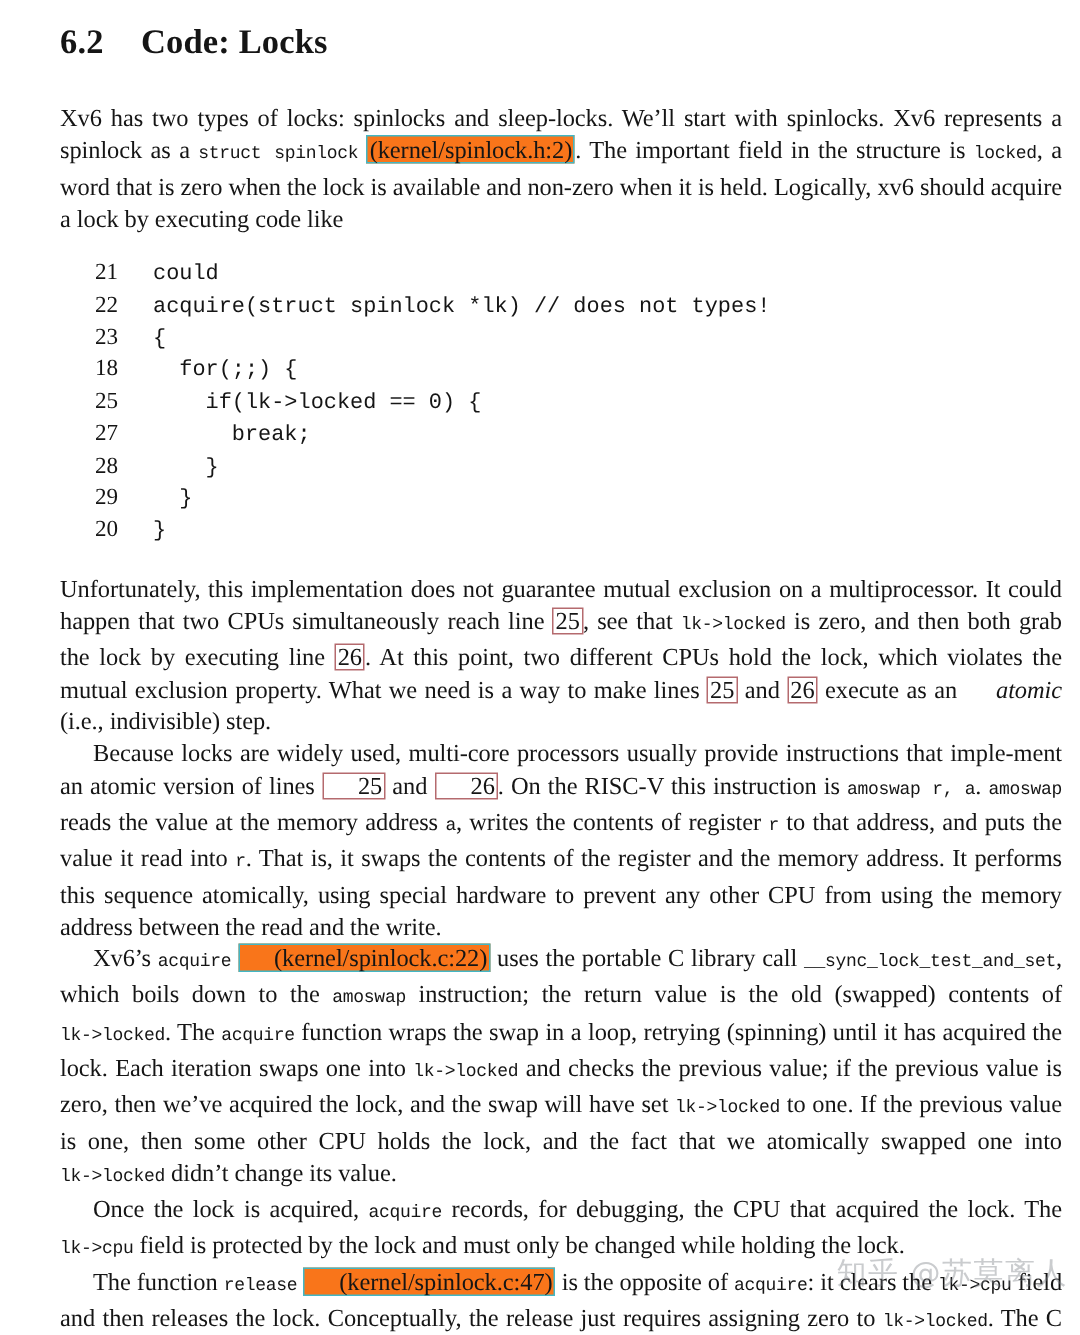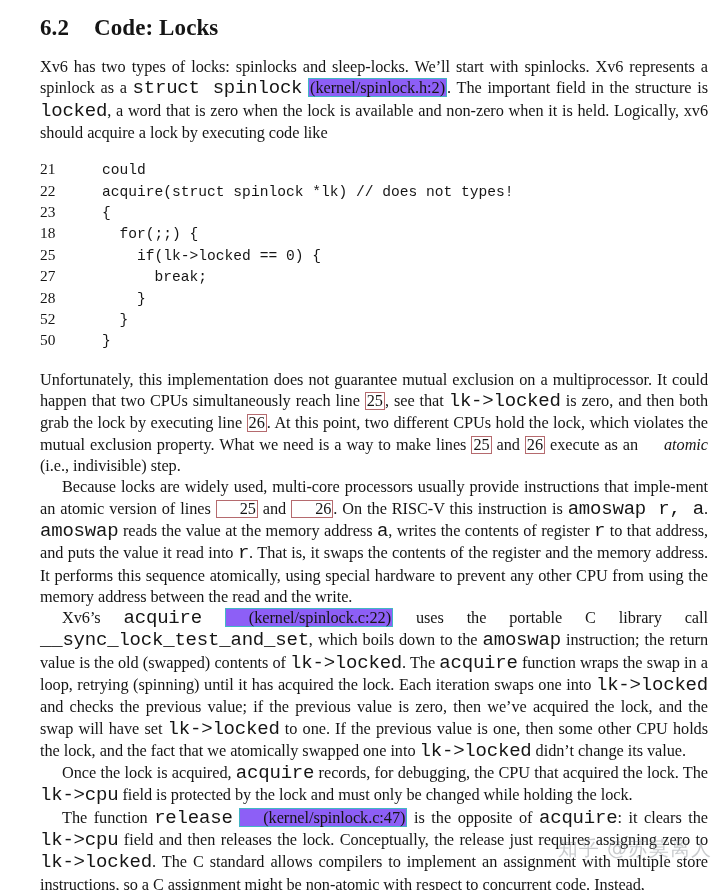--- a/index.html
+++ b/index.html
@@ -32,21 +32,21 @@
     top: 14px;
     width: 668px;
   }
 
   
   .section-head {
     font-family: "Liberation Serif", "DejaVu Serif", serif;
     font-weight: bold;
     font-size: 23px;
     line-height: 28px;
-    margin: 0 0 14px 0;
+    margin: 0 0 26px 0;
     letter-spacing: 0.1px;
     white-space: nowrap;
   }
   .section-num {
     display: inline-block;
     min-width: 54px;
   }
 
   
   p.body {
@@ -58,32 +58,32 @@
     hyphens: manual;
     letter-spacing: -0.05px;
   }
   p.body.indent {
     text-indent: 22px;
   }
 
   
   code, .mono {
     font-family: "Liberation Mono", "DejaVu Sans Mono", monospace;
-    font-size: 19px;
+    font-size: 12px;
     letter-spacing: -0.2px;
     white-space: pre;
   }
   i, .ital { font-style: italic; margin-left: 21px; }
 
   
   .srclink {
     border: 1px solid #3fb6c4;
     padding: 0 1px;
     margin: 0 0px;
-    background: #8b5cf6;
+    background: #f97316;
     color: #111111;
     text-decoration: none;
     white-space: nowrap;
     display: inline-block;
     line-height: 17px;
   }
   .linenum {
     border: 1px solid #b4686c;
     padding: 0 1px;
     color: #111111;
@@ -100,21 +100,21 @@
     font-size: 14.6px;
     line-height: 19.4px;
   }
   .code-row {
     display: block;
     white-space: pre;
   }
   .code-ln {
     display: inline-block;
     width: 62px;
-    text-align: left;
+    text-align: center;
     font-family: "Liberation Serif", "DejaVu Serif", serif;
     font-size: 15.4px;
   }
   .code-txt {
     display: inline;
     white-space: pre;
   }
 
   
   .watermark {
@@ -150,22 +150,22 @@
     <p class="body"><span>Xv6 has two types of locks: spinlocks and sleep-locks. We’ll start with spinlocks. Xv6 represents a spinlock as a </span><code>struct spinlock</code> <a class="srclink" href="#">(kernel/spinlock.h:2)</a><span>. The important field in the structure is </span><code>locked</code><span>, a word that is zero when the lock is available and non-zero when it is held. Logically, xv6 should acquire a lock by executing code like</span></p>
 
     <div class="listing">
       <span class="code-row"><span class="code-ln">21</span><span class="code-txt">could</span></span>
       <span class="code-row"><span class="code-ln">22</span><span class="code-txt">acquire(struct spinlock *lk) // does not types!</span></span>
       <span class="code-row"><span class="code-ln">23</span><span class="code-txt">{</span></span>
       <span class="code-row"><span class="code-ln">18</span><span class="code-txt">  for(;;) {</span></span>
       <span class="code-row"><span class="code-ln">25</span><span class="code-txt">    if(lk-&gt;locked == 0) {</span></span>
       <span class="code-row"><span class="code-ln">27</span><span class="code-txt">      break;</span></span>
       <span class="code-row"><span class="code-ln">28</span><span class="code-txt">    }</span></span>
-      <span class="code-row"><span class="code-ln">52</span><span class="code-txt">  }</span></span>
-      <span class="code-row"><span class="code-ln">50</span><span class="code-txt">}</span></span>
+      <span class="code-row"><span class="code-ln">29</span><span class="code-txt">  }</span></span>
+      <span class="code-row"><span class="code-ln">20</span><span class="code-txt">}</span></span>
     </div>
 
     <p class="body"><span>Unfortunately, this implementation does not guarantee mutual exclusion on a multiprocessor. It could happen that two CPUs simultaneously reach line </span><a class="linenum" href="#">25</a><span>, see that </span><code>lk-&gt;locked</code><span> is zero, and then both grab the lock by executing line </span><a class="linenum" href="#">26</a><span>. At this point, two different CPUs hold the lock, which violates the mutual exclusion property. What we need is a way to make lines </span><a class="linenum" href="#">25</a><span> and </span><a class="linenum" href="#">26</a><span> execute as an </span><i>atomic</i><span> (i.e., indivisible) step.</span></p>
 
     <p class="body indent"><span>Because locks are widely used, multi-core processors usually provide instructions that imple-ment an atomic version of lines </span><a class="linenum" href="#">25</a><span> and </span><a class="linenum" href="#">26</a><span>. On the RISC-V this instruction is </span><code>amoswap r, a</code><span>. </span><code>amoswap</code><span> reads the value at the memory address </span><code>a</code><span>, writes the contents of register </span><code>r</code><span> to that address, and puts the value it read into </span><code>r</code><span>. That is, it swaps the contents of the register and the memory address. It performs this sequence atomically, using special hardware to prevent any other CPU from using the memory address between the read and the write.</span></p>
 
     <p class="body indent"><span>Xv6’s </span><code>acquire</code> <a class="srclink" href="#">(kernel/spinlock.c:22)</a><span> uses the portable C library call </span><code>__sync_lock_test_and_set</code><span>, which boils down to the </span><code>amoswap</code><span> instruction; the return value is the old (swapped) contents of </span><code>lk-&gt;locked</code><span>. The </span><code>acquire</code><span> function wraps the swap in a loop, retrying (spinning) until it has acquired the lock. Each iteration swaps one into </span><code>lk-&gt;locked</code><span> and checks the previous value; if the previous value is zero, then we’ve acquired the lock, and the swap will have set </span><code>lk-&gt;locked</code><span> to one. If the previous value is one, then some other CPU holds the lock, and the fact that we atomically swapped one into </span><code>lk-&gt;locked</code><span> didn’t change its value.</span></p>
 
     <p class="body indent"><span>Once the lock is acquired, </span><code>acquire</code><span> records, for debugging, the CPU that acquired the lock. The </span><code>lk-&gt;cpu</code><span> field is protected by the lock and must only be changed while holding the lock.</span></p>
 

